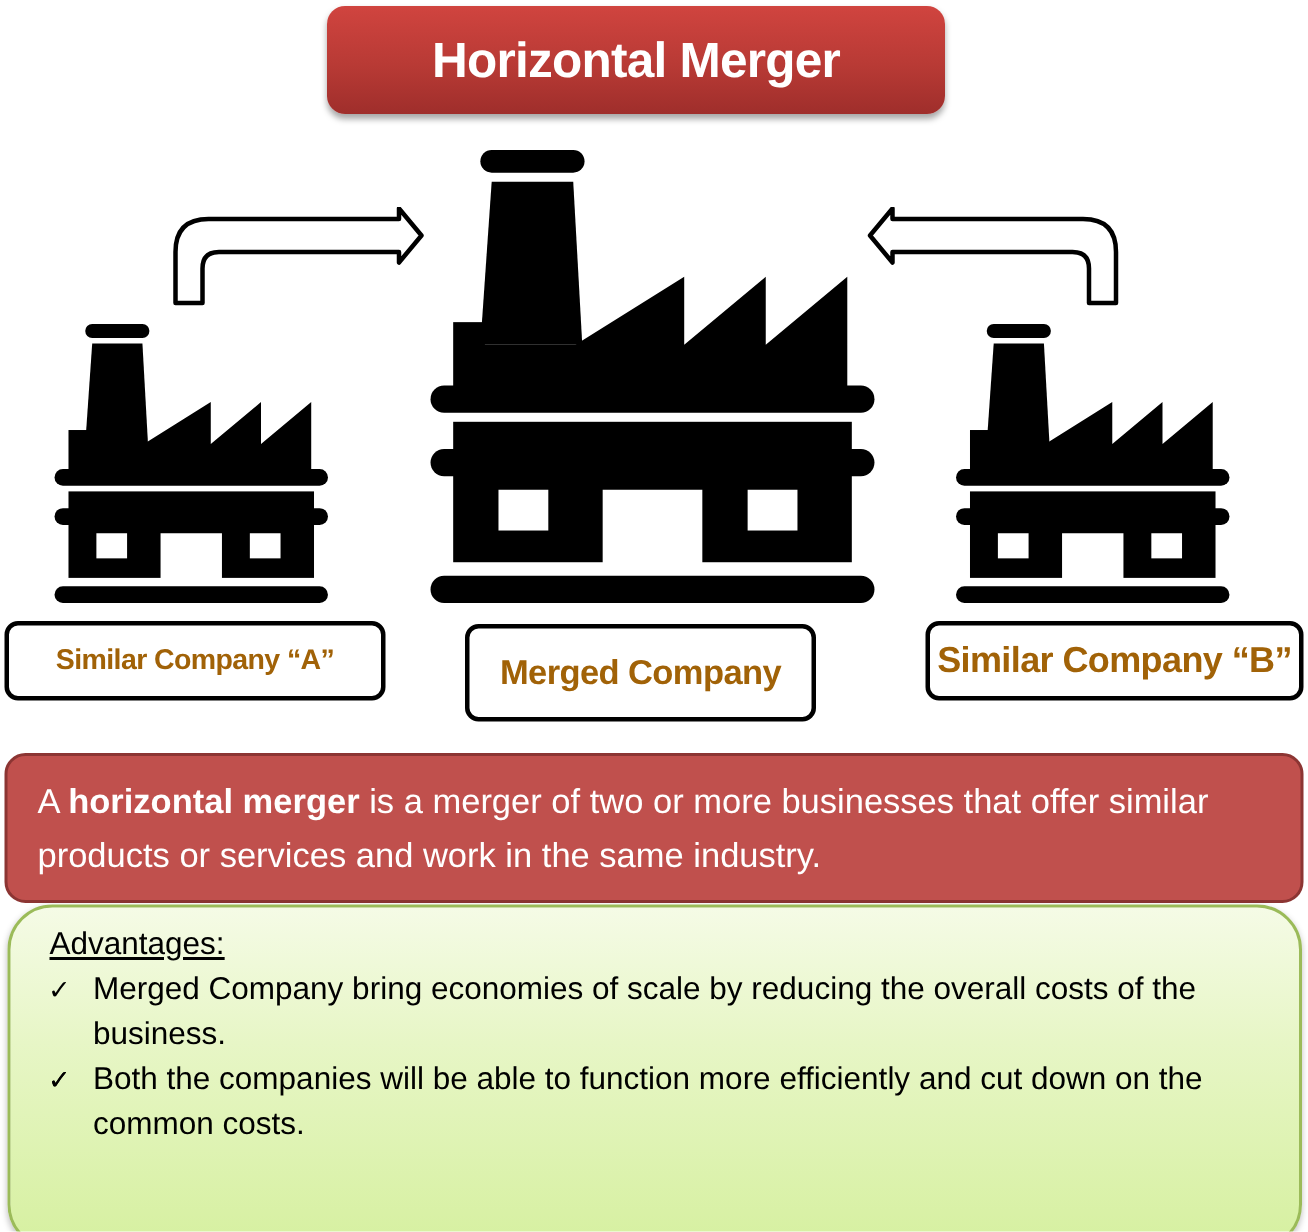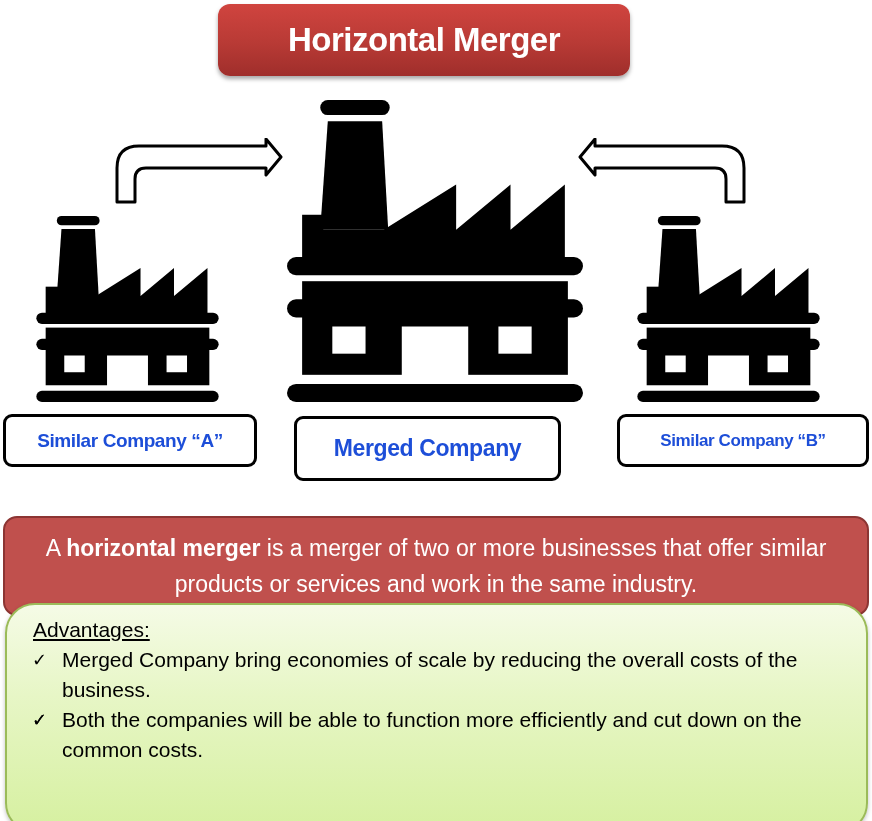--- a/index.html
+++ b/index.html
@@ -15,28 +15,28 @@
     box-shadow: 0 3px 4px rgba(0,0,0,0.35);
     color: #fff; font-weight: bold; font-size: 33px;
     display: flex; align-items: center; justify-content: center;
     letter-spacing: -0.5px;
   }
   .factory { position: absolute; }
   .arrow { position: absolute; }
   .label-box {
     position: absolute; background: #fff; border: 3px solid #000;
     border-radius: 9px; display: flex; align-items: center; justify-content: center;
-    font-weight: bold; color: #1d4ed8; box-sizing: border-box;
+    font-weight: bold; color: #a16207; box-sizing: border-box;
     letter-spacing: -0.4px;
   }
   .def-box {
-    position: absolute; left: 3px; top: 516px; width: 866px; height: 100px;
+    position: absolute; left: 3px; top: 502px; width: 866px; height: 100px;
     background: #c0504d; border: 2px solid #8c3533; border-radius: 14px;
     box-sizing: border-box; color: #fff; font-size: 23px; line-height: 36px;
-    display: flex; align-items: center; justify-content: center; text-align: center;
+    display: flex; align-items: center; justify-content: center; text-align: left;
     padding: 0 20px;
   }
   .def-box b { font-weight: bold; }
   .adv-box {
     position: absolute; left: 5px; top: 603px; width: 863px; height: 230px;
     background: linear-gradient(180deg, #f5fbe6 0%, #e7f6c6 40%, #d6f0a0 100%);
     border: 2px solid #9bbb59; border-radius: 30px;
     box-sizing: border-box; box-shadow: 0 2px 4px rgba(0,0,0,0.25);
     padding: 10px 20px 0 25px; color: #000; font-size: 21px; line-height: 30px;
   }
@@ -95,25 +95,25 @@
 </svg>
 
 <svg class="arrow" style="left:577px; top:138px;" width="170" height="66" viewBox="0 0 170 66">
   <path d="M167,64 L167,30 Q167,8 145,8 L18,8 L18,1 L3,19 L18,37 L18,30 L138,30 Q149,30 149,41 L149,64 Z" fill="#fff" stroke="#000" stroke-width="3" stroke-linejoin="round"></path>
 </svg>
 
 <div class="label-box" style="left:3px; top:414px; width:254px; height:53px; font-size:19px;">
   <span>Similar Company “A”</span>
 </div>
 
-<div class="label-box" style="left:294px; top:416px; width:267px; height:65px; font-size:23px;">
+<div class="label-box" style="left:310px; top:416px; width:234px; height:65px; font-size:23px;">
   <span>Merged Company</span>
 </div>
 
-<div class="label-box" style="left:617px; top:414px; width:252px; height:53px; font-size:17px;">
+<div class="label-box" style="left:617px; top:414px; width:252px; height:53px; font-size:24px;">
   <span>Similar Company “B”</span>
 </div>
 
 <div class="def-box">
   <div>
     <span>A </span><b>horizontal merger</b><span> is a merger of two or more businesses that offer similar products or services and work in the same industry.</span>
   </div>
 </div>
 
 <div class="adv-box">

